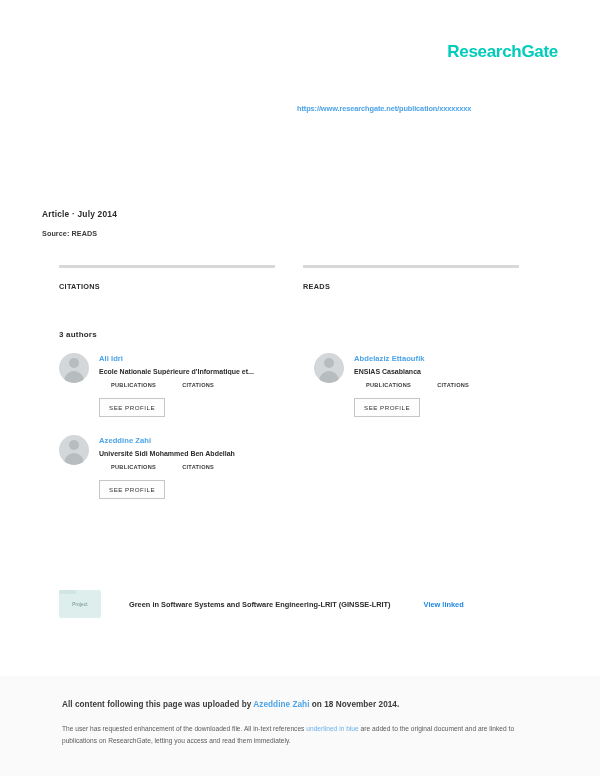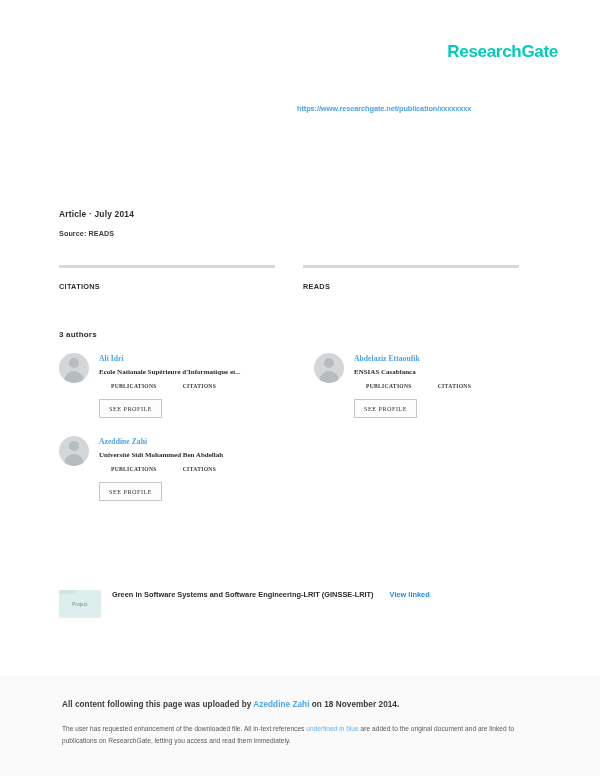--- a/index.html
+++ b/index.html
@@ -45,21 +45,21 @@
     color: #4ca3e8;
     letter-spacing: -0.1px;
     filter: blur(0.75px);
     white-space: nowrap;
   }
 
   
   .meta {
     position: absolute;
     top: 209px;
-    left: 59px;
+    left: 42px;
     filter: blur(0.7px);
   }
   .meta-type {
     font-size: 8.4px;
     font-weight: bold;
     color: #2b2b2b;
     letter-spacing: 0.2px;
     margin-bottom: 10px;
   }
   .meta-source {
@@ -116,21 +116,20 @@
   .author-row {
     display: flex;
     gap: 40px;
     margin-bottom: 18px;
   }
   .author {
     width: 215px;
     display: flex;
     gap: 10px;
     align-items: flex-start;
-    font-family: Liberation Serif, serif;
   }
   .avatar {
     width: 30px;
     height: 30px;
     border-radius: 50%;
     background: #d4d7d9;
     flex: 0 0 30px;
     position: relative;
     overflow: hidden;
   }
@@ -213,22 +212,22 @@
     color: #2b2b2b;
     letter-spacing: 0.05px;
     filter: blur(0.7px);
   }
 
   .project-row {
     position: absolute;
     top: 590px;
     left: 59px;
     display: flex;
-    align-items: flex-start;
-    gap: 11px;
+    align-items: center;
+    gap: 28px;
     width: 470px;
   }
   .project-thumb {
     width: 42px;
     height: 28px;
     background: #ddeeec;
     border-radius: 2px;
     display: flex;
     align-items: center;
     justify-content: center;

